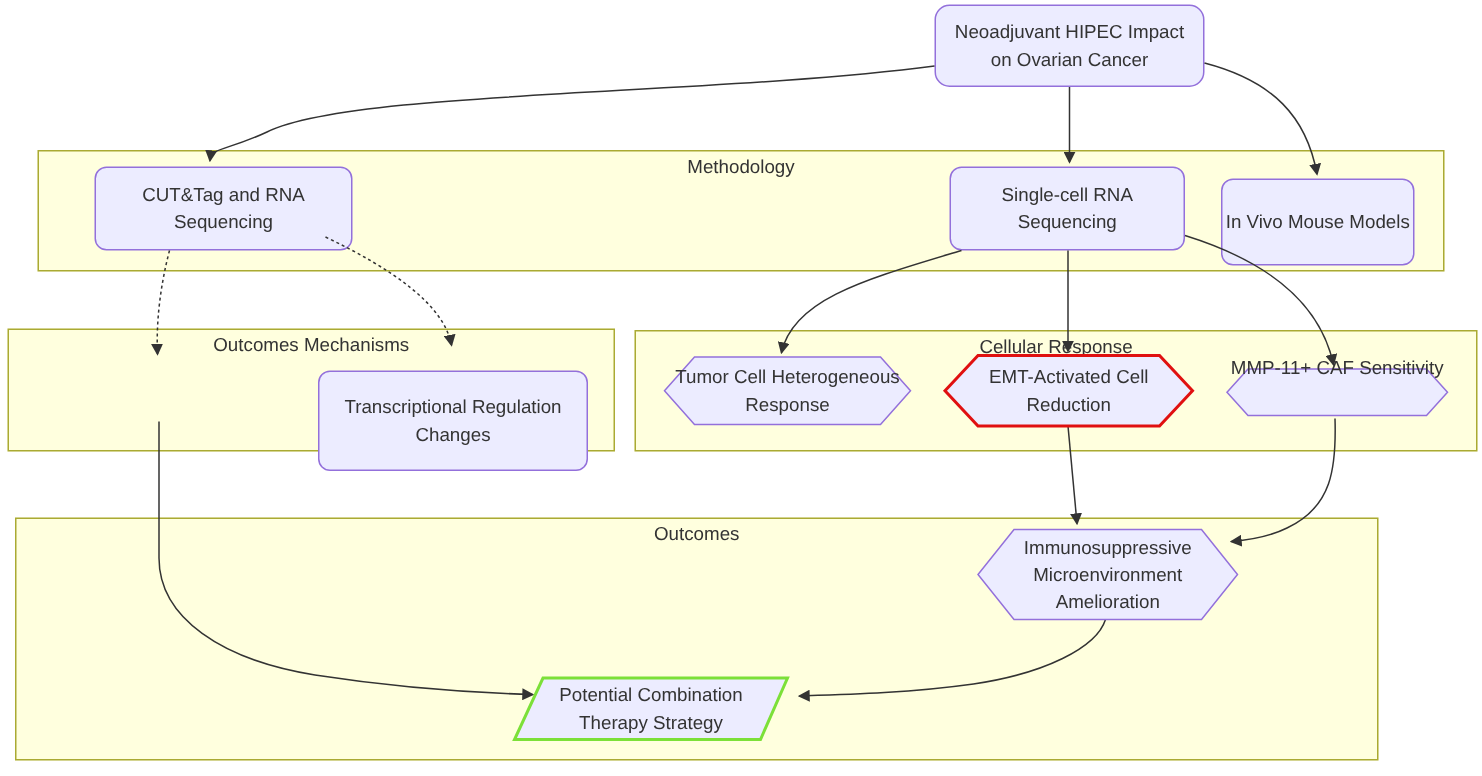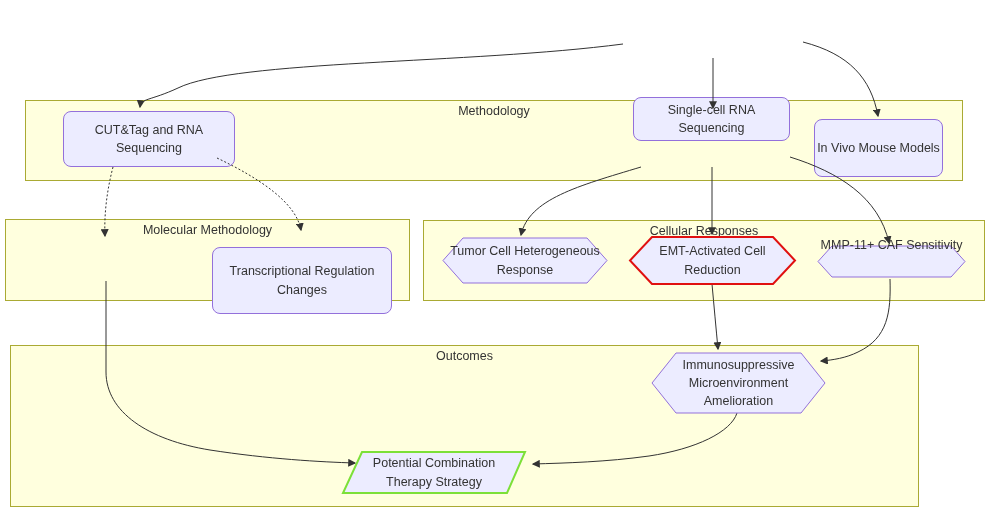--- a/index.html
+++ b/index.html
@@ -35,32 +35,34 @@
 </style>
 </head>
 <body>
 
 <div class="canvas">
 
   <div class="cluster" style="left:25px;top:100px;width:938px;height:81px">
     <div class="cluster-label">Methodology</div>
   </div>
   <div class="cluster" style="left:5px;top:219px;width:405px;height:82px">
-    <div class="cluster-label">Molecular Methodology</div>
+    <div class="cluster-label">Outcomes Mechanisms</div>
   </div>
   <div class="cluster" style="left:423px;top:220px;width:562px;height:81px">
-    <div class="cluster-label">Cellular Responses</div>
+    <div class="cluster-label">Cellular Response</div>
   </div>
   <div class="cluster" style="left:10px;top:345px;width:909px;height:162px">
     <div class="cluster-label">Outcomes</div>
   </div>
 
+  <div class="node root" style="left:623px;top:3px;width:180px;height:55px">Neoadjuvant HIPEC Impact
+on Ovarian Cancer</div>
   <div class="node" style="left:63px;top:111px;width:172px;height:56px">CUT&amp;Tag and RNA
 Sequencing</div>
-  <div class="node" style="left:633px;top:97px;width:157px;height:44px">Single-cell RNA
+  <div class="node" style="left:633px;top:111px;width:157px;height:56px">Single-cell RNA
 Sequencing</div>
   <div class="node" style="left:814px;top:119px;width:129px;height:58px">In Vivo Mouse Models</div>
   <div class="node" style="left:212px;top:247px;width:180px;height:67px">Transcriptional Regulation
 Changes</div>
 
   <svg class="overlay" width="988" height="517" viewBox="0 0 988 517">
     <defs>
       <marker id="arrow" viewBox="0 0 10 10" refX="8.5" refY="5" markerWidth="8" markerHeight="8" orient="auto-start-reverse">
         <path d="M0,0 L10,5 L0,10 z" fill="#333333"></path>
       </marker>

